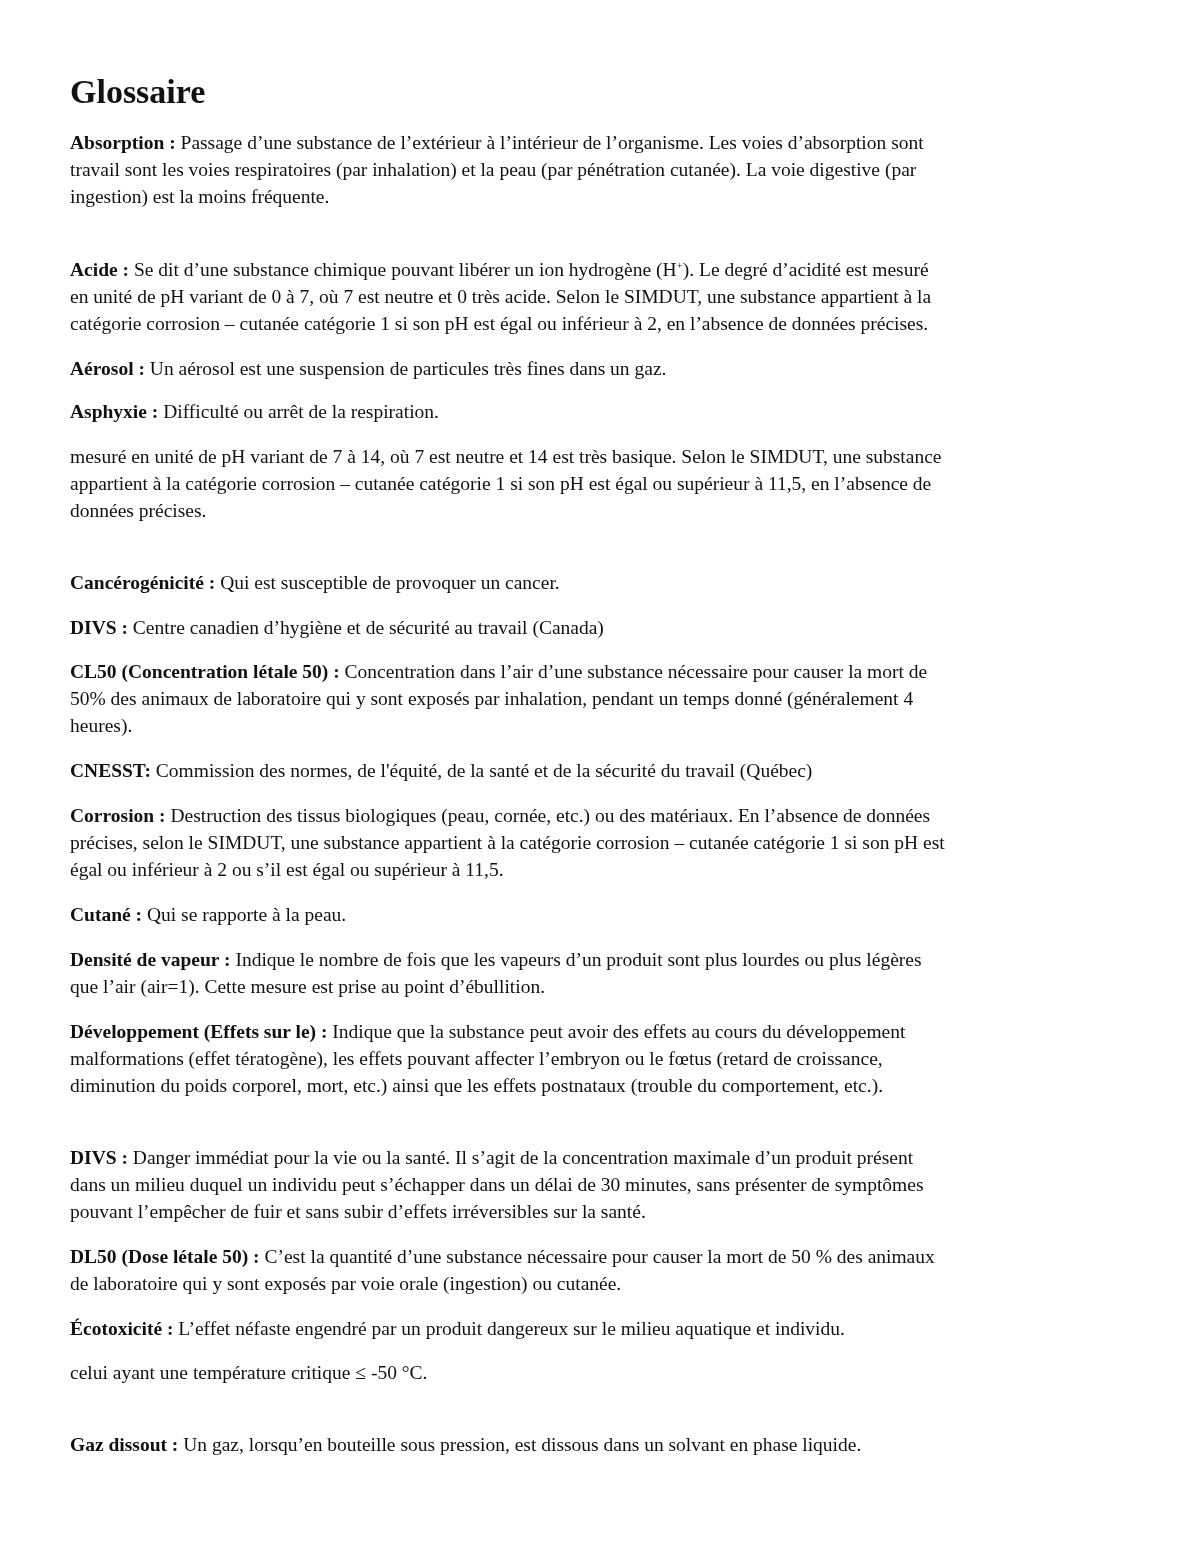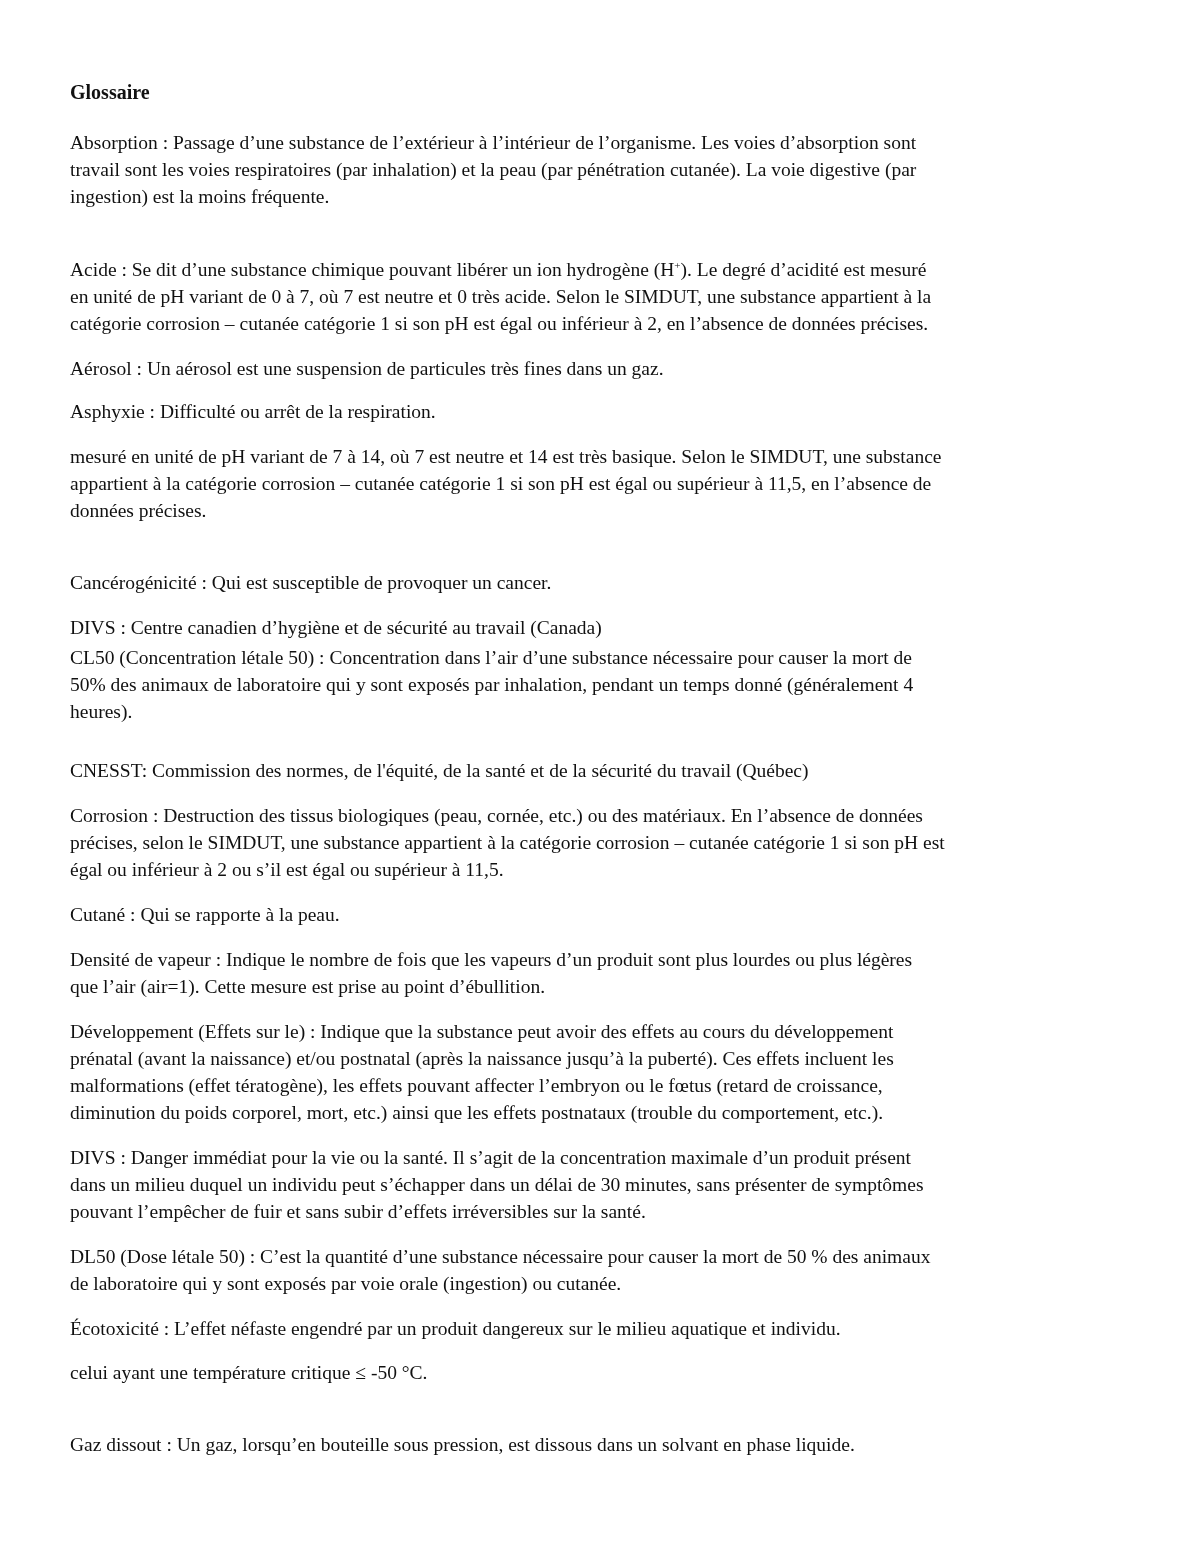--- a/index.html
+++ b/index.html
@@ -4,29 +4,29 @@
 <style>
   html, body { margin: 0; padding: 0; background: #ffffff; }
   body {
     width: 1200px; height: 1553px; position: relative; overflow: hidden;
     font-family: "Liberation Serif", "DejaVu Serif", serif;
     color: #111111;
   }
   .page { position: absolute; left: 70px; top: 0; width: 1070px; }
   .title {
     position: absolute; left: 0; top: 72px;
-    font-size: 20px; font-weight: bold; line-height: 40px; margin: 0;
+    font-size: 34px; font-weight: bold; line-height: 40px; margin: 0;
     white-space: nowrap;
   }
   .entry { position: absolute; left: 0; width: 1075px; }
   .line {
     display: block; font-size: 19.5px; line-height: 27px; height: 27px;
     white-space: nowrap;
   }
-  .term { font-weight: normal; }
+  .term { font-weight: bold; }
   sup { font-size: 11px; line-height: 0; vertical-align: super; }
 </style>
 </head>
 <body>
 
 <div class="page">
 
   <h1 class="title">Glossaire</h1>
 
   <div class="entry" style="top:129px">
@@ -56,21 +56,21 @@
   </div>
 
   <div class="entry" style="top:569px">
     <span class="line"><span class="term">Cancérogénicité :</span><span> Qui est susceptible de provoquer un cancer.</span></span>
   </div>
 
   <div class="entry" style="top:614px">
     <span class="line"><span class="term">DIVS :</span><span> Centre canadien d’hygiène et de sécurité au travail (Canada)</span></span>
   </div>
 
-  <div class="entry" style="top:644px">
+  <div class="entry" style="top:658px">
     <span class="line"><span class="term">CL50 (Concentration létale 50) :</span><span> Concentration dans l’air d’une substance nécessaire pour causer la mort de</span></span>
     <span class="line">50% des animaux de laboratoire qui y sont exposés par inhalation, pendant un temps donné (généralement 4</span>
     <span class="line">heures).</span>
   </div>
 
   <div class="entry" style="top:757px">
     <span class="line"><span class="term">CNESST:</span><span> Commission des normes, de l'équité, de la santé et de la sécurité du travail (Québec)</span></span>
   </div>
 
   <div class="entry" style="top:802px">
@@ -83,21 +83,20 @@
     <span class="line"><span class="term">Cutané :</span><span> Qui se rapporte à la peau.</span></span>
   </div>
 
   <div class="entry" style="top:946px">
     <span class="line"><span class="term">Densité de vapeur :</span><span> Indique le nombre de fois que les vapeurs d’un produit sont plus lourdes ou plus légères</span></span>
     <span class="line">que l’air (air=1). Cette mesure est prise au point d’ébullition.</span>
   </div>
 
   <div class="entry" style="top:1018px">
     <span class="line"><span class="term">Développement (Effets sur le) :</span><span> Indique que la substance peut avoir des effets au cours du développement</span></span>
-    <span class="line">prénatal (avant la naissance) et/ou postnatal (après la naissance jusqu’à la puberté). Ces effets incluent les</span>
     <span class="line">malformations (effet tératogène), les effets pouvant affecter l’embryon ou le fœtus (retard de croissance,</span>
     <span class="line">diminution du poids corporel, mort, etc.) ainsi que les effets postnataux (trouble du comportement, etc.).</span>
   </div>
 
   <div class="entry" style="top:1144px">
     <span class="line"><span class="term">DIVS :</span><span> Danger immédiat pour la vie ou la santé.  Il s’agit de la concentration maximale d’un produit présent</span></span>
     <span class="line">dans un milieu duquel un individu peut s’échapper dans un délai de 30 minutes, sans présenter de symptômes</span>
     <span class="line">pouvant l’empêcher de fuir et sans subir d’effets irréversibles sur la santé.</span>
   </div>
 

